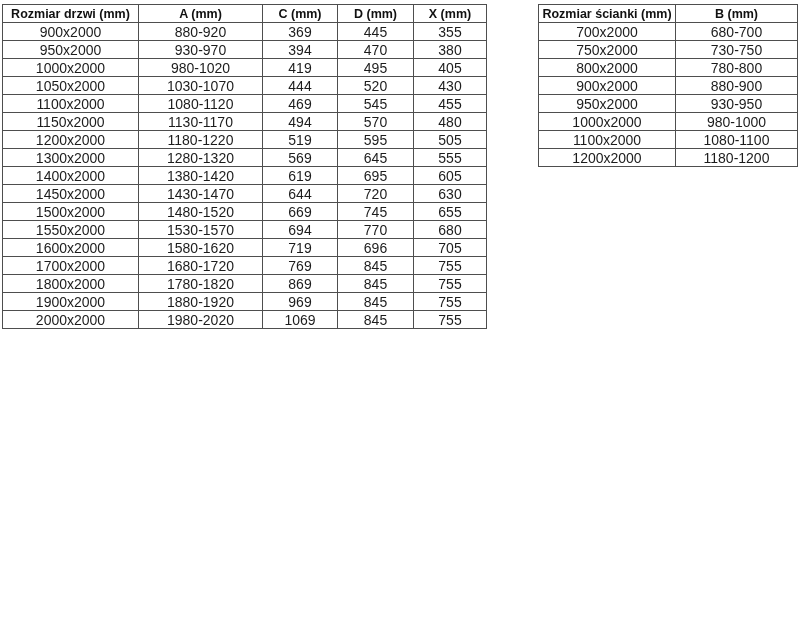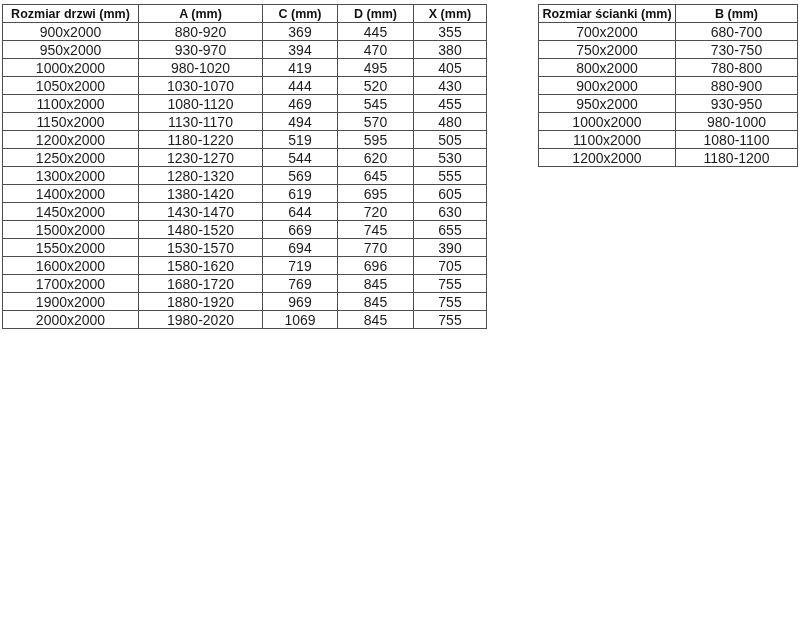--- a/index.html
+++ b/index.html
@@ -116,27 +116,20 @@
         <td>480</td>
       </tr>
       <tr>
         <td>1200x2000</td>
         <td>1180-1220</td>
         <td>519</td>
         <td>595</td>
         <td>505</td>
       </tr>
       <tr>
-        <td>1250x2000</td>
-        <td>1230-1270</td>
-        <td>544</td>
-        <td>620</td>
-        <td>530</td>
-      </tr>
-      <tr>
         <td>1300x2000</td>
         <td>1280-1320</td>
         <td>569</td>
         <td>645</td>
         <td>555</td>
       </tr>
       <tr>
         <td>1400x2000</td>
         <td>1380-1420</td>
         <td>619</td>
@@ -155,33 +148,40 @@
         <td>1480-1520</td>
         <td>669</td>
         <td>745</td>
         <td>655</td>
       </tr>
       <tr>
         <td>1550x2000</td>
         <td>1530-1570</td>
         <td>694</td>
         <td>770</td>
-        <td>390</td>
+        <td>680</td>
       </tr>
       <tr>
         <td>1600x2000</td>
         <td>1580-1620</td>
         <td>719</td>
         <td>696</td>
         <td>705</td>
       </tr>
       <tr>
         <td>1700x2000</td>
         <td>1680-1720</td>
         <td>769</td>
+        <td>845</td>
+        <td>755</td>
+      </tr>
+      <tr>
+        <td>1800x2000</td>
+        <td>1780-1820</td>
+        <td>869</td>
         <td>845</td>
         <td>755</td>
       </tr>
       <tr>
         <td>1900x2000</td>
         <td>1880-1920</td>
         <td>969</td>
         <td>845</td>
         <td>755</td>
       </tr>

